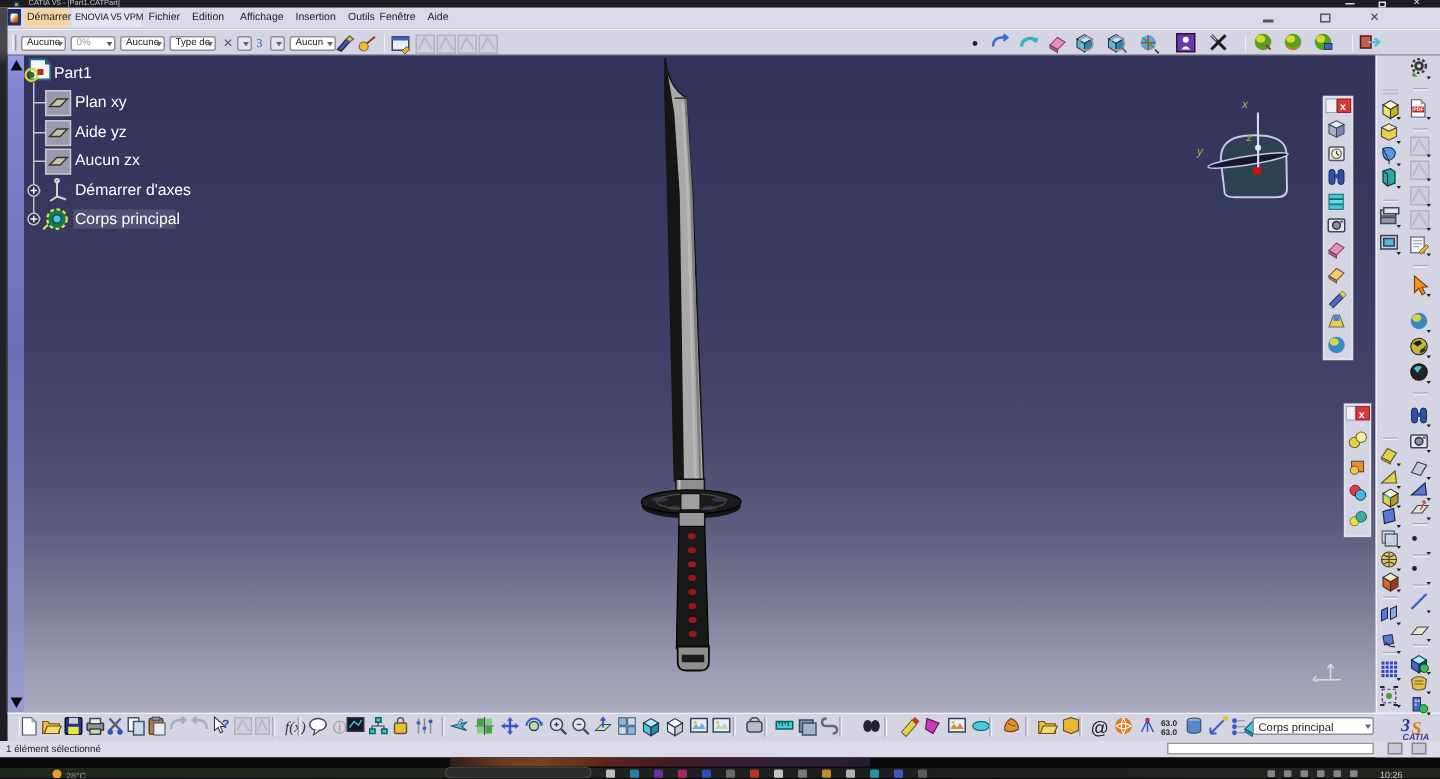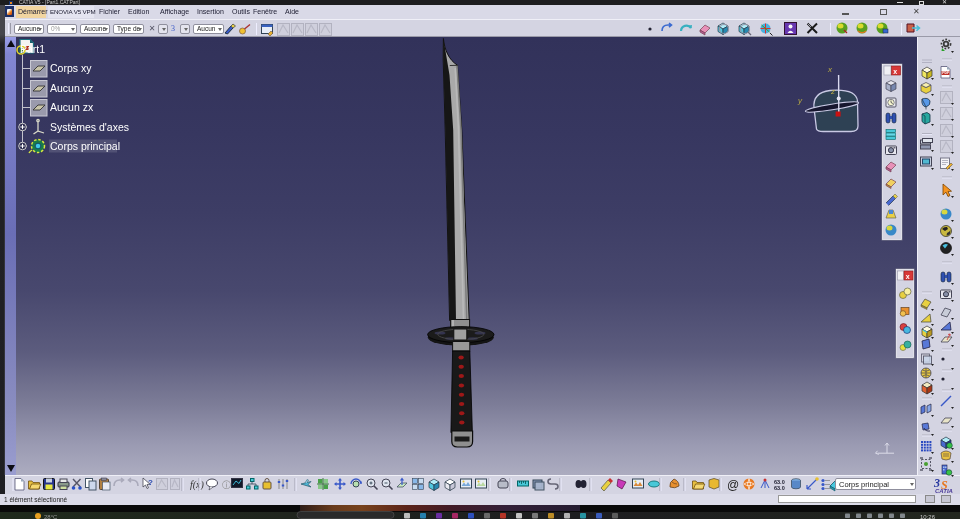--- a/index.html
+++ b/index.html
@@ -847,23 +847,23 @@
     <rect x="596" y="513" width="6" height="5.5" rx="1" fill="#4068d8" opacity="0.85"></rect>
     <rect x="612" y="513" width="6" height="5.5" rx="1" fill="#666" opacity="0.85"></rect>
     <rect x="845" y="513.5" width="5" height="4.5" rx="0.8" fill="#9aa0a8" opacity="0.8"></rect>
     <rect x="856" y="513.5" width="5" height="4.5" rx="0.8" fill="#9aa0a8" opacity="0.8"></rect>
     <rect x="867" y="513.5" width="5" height="4.5" rx="0.8" fill="#9aa0a8" opacity="0.8"></rect>
     <rect x="878" y="513.5" width="5" height="4.5" rx="0.8" fill="#9aa0a8" opacity="0.8"></rect>
     <rect x="889" y="513.5" width="5" height="4.5" rx="0.8" fill="#9aa0a8" opacity="0.8"></rect>
     <rect x="900" y="513.5" width="5" height="4.5" rx="0.8" fill="#9aa0a8" opacity="0.8"></rect>
     <text x="920" y="518.5" font-size="6" fill="#ccc">10:26</text>
   </svg>
-<div class="tlabel abs" style="left:20px;top:43px;">Part1</div>
-<div class="tlabel abs" style="left:50px;top:62px;">Corps xy</div>
-<div class="tlabel abs" style="left:50px;top:82px;">Aucun yz</div>
+<div class="tlabel abs" style="left:36px;top:43px;">Part1</div>
+<div class="tlabel abs" style="left:50px;top:62px;">Plan xy</div>
+<div class="tlabel abs" style="left:50px;top:82px;">Aide yz</div>
 <div class="tlabel abs" style="left:50px;top:101px;">Aucun zx</div>
-<div class="tlabel abs" style="left:50px;top:121px;">Systèmes d'axes</div>
+<div class="tlabel abs" style="left:50px;top:121px;">Démarrer d'axes</div>
 <div class="tlabel abs" style="left:50px;top:140px;">Corps principal</div>
 <div class="combo" style="left:835px;top:478px;width:81px;height:12px;font-size:7.5px;line-height:11px;">Corps principal<span class="ar" style="top:4px;"></span></div>
 <div class="abs" style="left:4px;top:496px;font-size:6.5px;color:#222;">1 élément sélectionné</div>
 <div class="abs" style="left:778px;top:495px;width:138px;height:8px;background:#fff;border:1px solid #999;"></div>
 <div class="abs" style="left:925px;top:495px;width:10px;height:8px;background:#c8c8d4;border:1px solid #888;"></div>
 <div class="abs" style="left:941px;top:495px;width:10px;height:8px;background:#c8c8d4;border:1px solid #888;"></div>
 
 </body></html>

